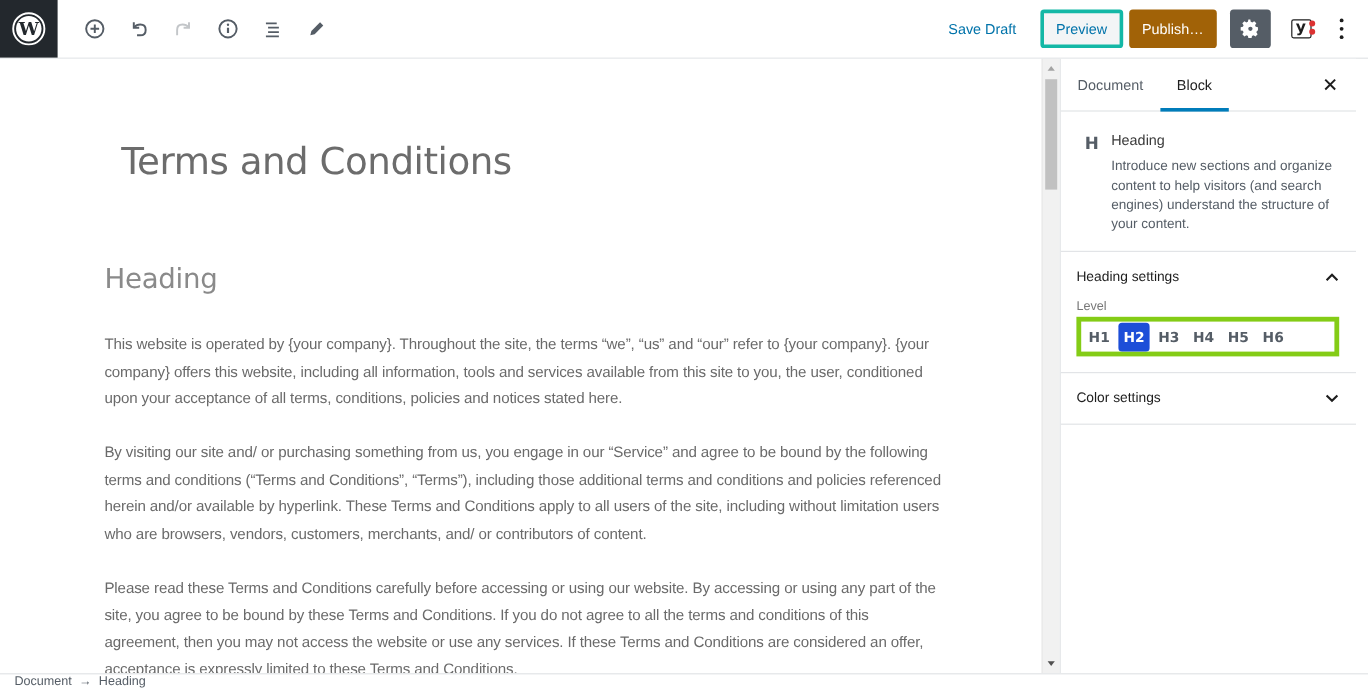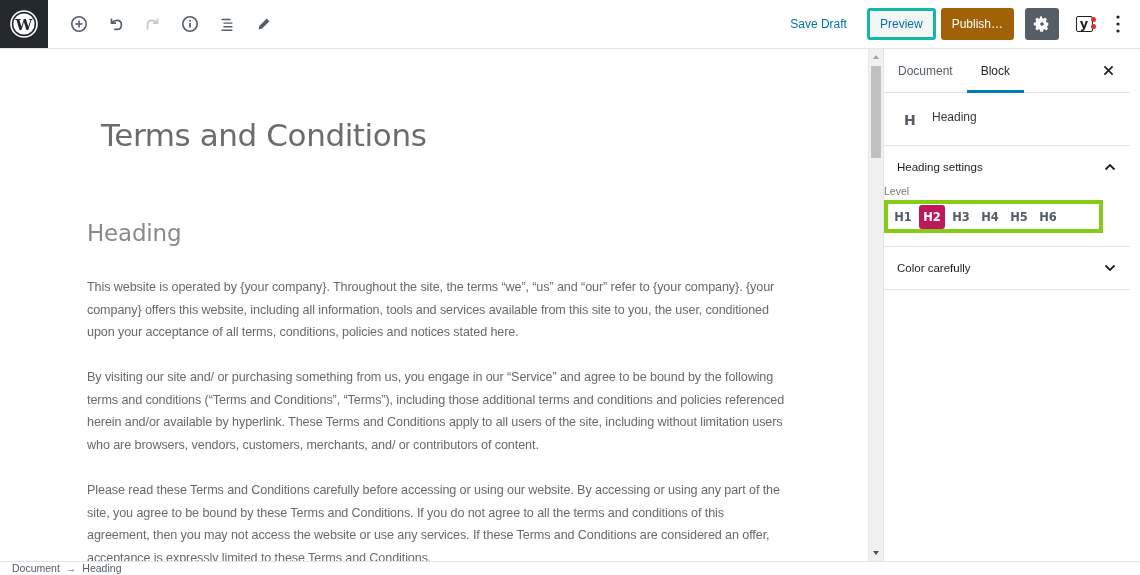--- a/index.html
+++ b/index.html
@@ -96,31 +96,31 @@
   .block-icon { font-weight: bold; font-size: 14px; color: #555d66; width: 28px; padding-top: 3px; font-family: "DejaVu Sans", sans-serif; }
   .block-title { font-size: 12px; color: #3a3a3a; margin-bottom: 7px; margin-top: 1px; }
   .block-desc { font-size: 11.3px; line-height: 16px; color: #555d66; width: 190px; }
 
   .panel { border-bottom: 1px solid #e2e4e7; }
   .panel-header {
     height: 42px; padding: 0 14px 0 13px; display: flex; align-items: center; justify-content: space-between;
     font-size: 11.5px; color: #1e1e1e; cursor: pointer;
   }
   .panel-header svg { width: 12px; height: 8px; }
-  .panel-body { padding: 0 14px 13px 0; }
+  .panel-body { padding: 0 14px 13px 13px; }
   .level-label { font-size: 10.5px; color: #777; margin-bottom: 3px; margin-top: -3px; }
   .level-group {
     border: 4px solid #84cc16; height: 33px; display: flex; align-items: center; padding-left: 2px; width: 219px;
   }
   .level-btn {
     font-family: "DejaVu Sans", sans-serif; font-weight: bold; font-size: 11.5px; color: #555d66;
     width: 26px; height: 24px; margin-right: 3px; display: flex; align-items: center; justify-content: center;
     border-radius: 3px; cursor: pointer;
   }
-  .level-btn.active { background: #be185d; color: #fff; }
+  .level-btn.active { background: #1d4ed8; color: #fff; }
 
   
   .footer {
     position: absolute; left: 0; top: 561px; width: 1140px; height: 14px; background: #fff;
     border-top: 1px solid #e2e4e7; font-size: 10.5px; color: #555d66; padding-left: 12px; line-height: 13px;
     display: flex; gap: 6px; overflow: hidden;
   }
   .crumb { cursor: pointer; }
 </style>
 </head>
@@ -222,20 +222,21 @@
       <svg viewBox="0 0 12 12">
         <path d="M1.5 1.5l9 9M10.5 1.5l-9 9" stroke="#1e1e1e" stroke-width="1.8"></path>
       </svg>
     </div>
   </div>
 
   <div class="block-card">
     <div class="block-icon">H</div>
     <div>
       <div class="block-title">Heading</div>
+      <div class="block-desc">Introduce new sections and organize content to help visitors (and search engines) understand the structure of your content.</div>
     </div>
   </div>
 
   <div class="panel">
     <div class="panel-header">
       <span>Heading settings</span>
       <svg viewBox="0 0 12 8">
           <path d="M1.5 6.5L6 2l4.5 4.5" fill="none" stroke="#1e1e1e" stroke-width="1.8"></path>
         </svg>
     </div>
@@ -247,21 +248,21 @@
         <div class="level-btn">H3</div>
         <div class="level-btn">H4</div>
         <div class="level-btn">H5</div>
         <div class="level-btn">H6</div>
       </div>
     </div>
   </div>
 
   <div class="panel">
     <div class="panel-header">
-      <span>Color carefully</span>
+      <span>Color settings</span>
       <svg viewBox="0 0 12 8">
           <path d="M1.5 1.5L6 6l4.5-4.5" fill="none" stroke="#1e1e1e" stroke-width="1.8"></path>
         </svg>
     </div>
   </div>
 
 </div>
 
 <div class="footer">
   <span class="crumb">Document</span>

